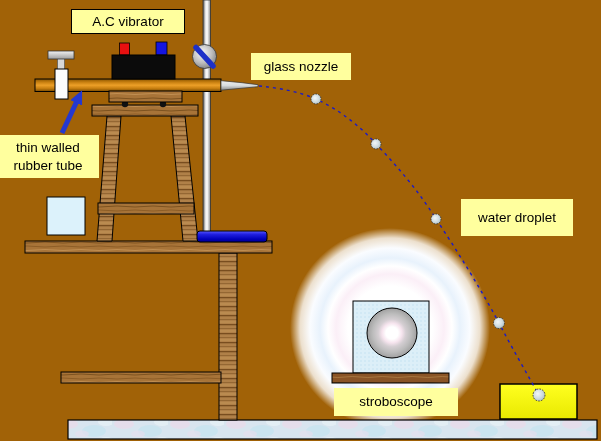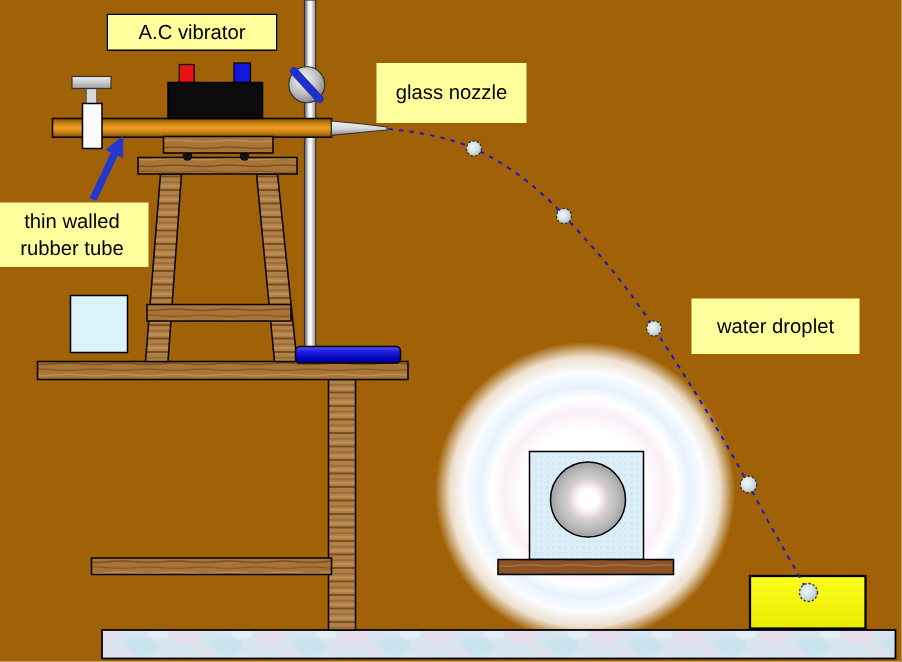--- a/index.html
+++ b/index.html
@@ -187,20 +187,21 @@
         <circle cx="436" cy="219" r="5" fill="url(#dropGrad)" stroke="#333" stroke-width="0.9" stroke-dasharray="1.6 1.2"></circle>
         <circle cx="499" cy="323" r="5.5" fill="url(#dropGrad)" stroke="#333" stroke-width="0.9" stroke-dasharray="1.6 1.2"></circle>
         <circle cx="539" cy="395" r="6" fill="url(#dropGrad)" stroke="#333" stroke-width="0.9" stroke-dasharray="1.6 1.2"></circle>
       </g>
 
     <line x1="62" y1="133" x2="77" y2="101" stroke="#2438D0" stroke-width="5" marker-end="url(#arrowHead)"></line>
   </svg>
 
   <div class="label bordered" style="left:71px;top:9px;width:112px;height:23px">A.C vibrator</div>
 
-  <div class="label" style="left:251px;top:42px;width:100px;height:40px">glass nozzle</div>
+  <div class="label" style="left:251px;top:53px;width:100px;height:27px">glass nozzle</div>
 
   <div class="label" style="left:-3px;top:135px;width:102px;height:43px">thin walled
 rubber tube</div>
 
   <div class="label" style="left:461px;top:199px;width:112px;height:37px">water droplet</div>
 
+  <div class="label" style="left:334px;top:388px;width:124px;height:28px">stroboscope</div>
 </div>
 
 </body></html>

